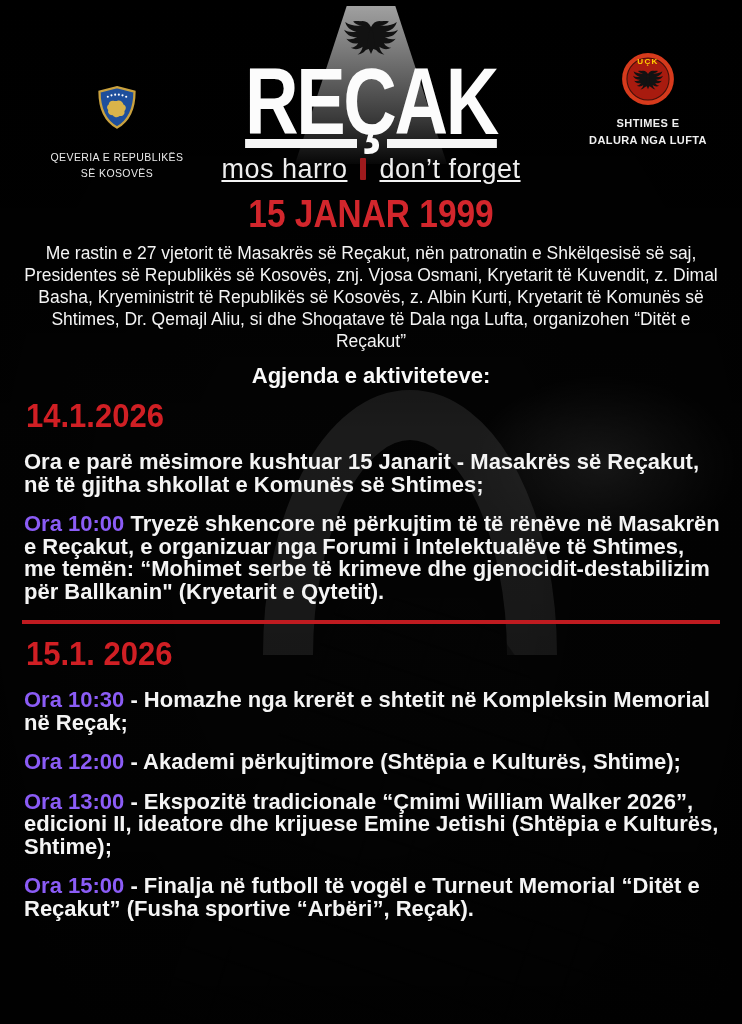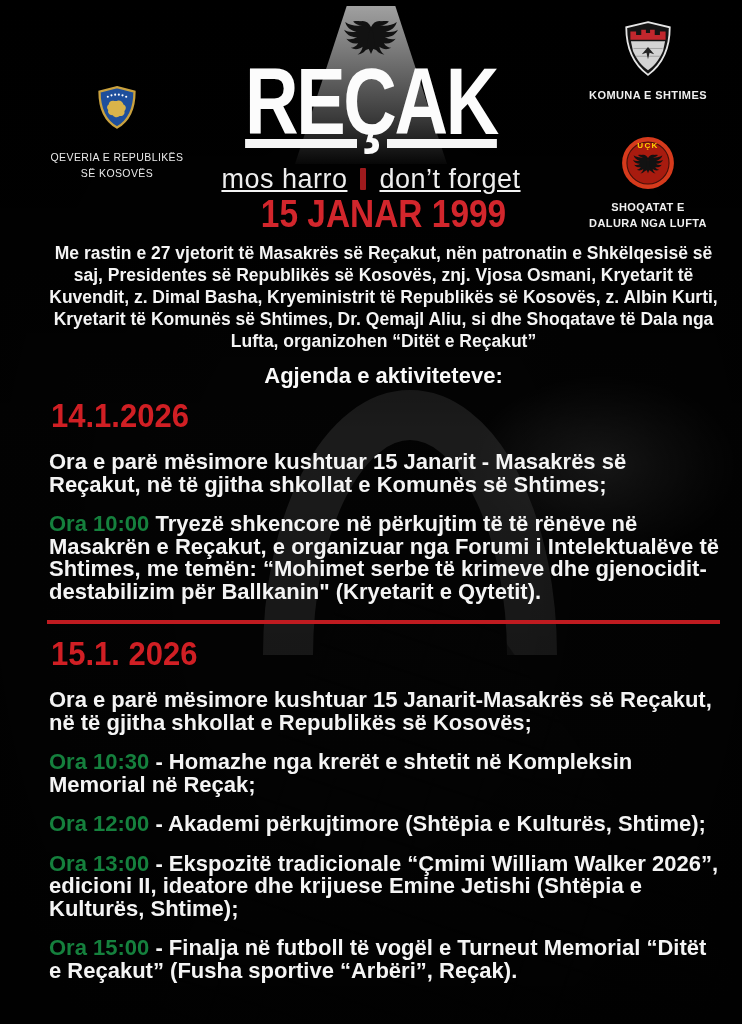--- a/index.html
+++ b/index.html
@@ -30,39 +30,39 @@
   .hdr { position:absolute; inset:0 0 auto 0; height:205px; z-index:2; }
   .gov { position:absolute; left:32px; top:84px; width:170px; text-align:center; }
   .gov-cap { margin-top:7px; font-size:10.5px; font-weight:normal; letter-spacing:.4px; line-height:1.55; color:#e9e9e9; }
   .brand { position:absolute; left:0; right:0; top:0; text-align:center;text-decoration:underline; }
   .stone { position:absolute; left:50%; top:6px; transform:translateX(-50%);
     width:152px; height:158px; clip-path:polygon(34% 0, 66% 0, 100% 100%, 0 100%);
     background:linear-gradient(180deg, #a0a0a0 0%, #7a7a7a 28%, #3c3c3c 70%, rgba(25,25,25,.25) 100%); }
   .eagle-top { position:absolute; left:50%; top:13px; transform:translateX(-50%); width:56px; height:46px; }
   .brand-title { position:relative; margin:57px 0 0; font-size:95px; line-height:88px;
     font-weight:bold; letter-spacing:-3px; transform:scaleX(.78); color:#fcfcfc; }
-  .brand-sub { position:relative; margin-top:19px; font-size:27px; letter-spacing:.5px; color:#eeeeee; }
+  .brand-sub { position:relative; margin-top:9px; font-size:27px; letter-spacing:.5px; color:#eeeeee; }
   .sub-sep { display:inline-block; width:6px; height:22px; margin:0 13px; vertical-align:-2px;
     background:#9e1a1d; border-radius:1px; }
   .rlogos { position:absolute; right:18px; top:20px; width:152px; text-align:center; }
   .cap11 { font-size:11px; font-weight:bold; letter-spacing:.4px; line-height:1.5; color:#f0f0f0; }
   .mt6 { margin-top:5px; } .uck-block { margin-top:32px; }
   
-  .content { position:relative; z-index:1; padding-top:193px;padding-left:25px; }
+  .content { position:relative; z-index:1; padding-top:193px; }
   .date-title { margin:0; text-align:center; font-size:38px; line-height:42px;
     font-weight:bold; letter-spacing:0; transform:scaleX(.88); color:#d2262c; }
-  .intro { margin:7px 20px 0; text-align:center; font-weight:bold;
+  .intro { margin:7px 20px 0; text-align:center; font-weight:normal;
     font-size:17.5px; line-height:22px; color:#f4f4f4; }
   .agenda { margin:11px 0 8px; text-align:center; font-size:22px; line-height:26px; font-weight:bold; color:#fafafa; }
   .day-date { margin:2px 0 0 26px; font-size:33px; line-height:37px; font-weight:bold;
     color:#d01f24; transform:scaleX(.94); transform-origin:left center; }
   .day2 .day-date { margin-top:11px; }
   .item { margin:17px 22px 0 24px; font-weight:bold; font-size:22px; line-height:22.5px;
     white-space:pre-wrap; color:#f4f4f4; }
-  .time { color:#15803d; }
+  .time { color:#8b5cf6; }
   .divider { margin:17px 22px 0; border:0; border-top:4px solid #bf1b20; }
 </style>
 </head>
 <body>
 
 <svg width="0" height="0" style="position:absolute" aria-hidden="true">
   <defs>
     <g id="eagle-half">
       <path d="M49 26 C42 16 30 11 18 14 C22 19 28 21 34 21 C24 23 12 21 4 15 C6 24 14 31 24 32 C16 34 8 33 2 29 C6 38 15 43 25 42 C19 46 12 47 6 45 C11 52 19 55 27 53 C24 58 19 61 14 61 C21 65 29 64 35 59 C34 65 31 70 26 73 C34 72 41 67 44 59 L49 46 Z"></path>
       <path d="M50 24 C46 15 38 11 30 14 C32 19 38 22 43 22 C45 25 47 28 50 31 Z"></path>
@@ -110,40 +110,29 @@
       <svg class="eagle-top" viewBox="0 0 100 80">
         <use href="#alb-eagle"></use>
       </svg>
       <h1 class="brand-title">REÇAK</h1>
       <div class="brand-sub">
         <span>mos harro</span><span class="sub-sep"></span><span>don’t forget</span>
       </div>
     </div>
 
     <div class="rlogos">
-      <div>
-        <svg width="52" height="58" viewBox="0 0 100 112">
-          <path d="M50 4 L92 14 C92 50 80 84 50 106 C20 84 8 50 8 14 Z" fill="#141414" stroke="#e6e6e6" stroke-width="3.5"></path>
-          <path d="M16 38 L16 22 L27 22 L27 29 L37 29 L37 19 L46 19 L46 25 L54 25 L54 19 L63 19 L63 29 L73 29 L73 22 L84 22 L84 38 Z" fill="#c1272d"></path>
-          <path d="M17 41 L83 41 L79 60 C71 78 62 89 50 97 C38 89 29 78 21 60 Z" fill="#d4d4d4"></path>
-          <line x1="22" y1="55" x2="78" y2="55" stroke="#a5a5a5" stroke-width="2"></line>
-          <line x1="27" y1="70" x2="73" y2="70" stroke="#a5a5a5" stroke-width="2"></line>
-          <path d="M50 52 L62 66 L53 63 L50 76 L47 63 L38 66 Z" fill="#232323"></path>
-        </svg>
-        <div class="cap11 mt6">KOMUNA E SHTIMES</div>
-      </div>
       <div class="uck-block">
         <svg width="54" height="54" viewBox="0 0 100 100">
           <circle cx="50" cy="50" r="48" fill="#d63a1c"></circle>
           <circle cx="50" cy="50" r="39" fill="#a81b0f" stroke="#43100a" stroke-width="2"></circle>
           <text x="50" y="23" text-anchor="middle" font-size="15" font-weight="bold" letter-spacing="2.5" fill="#ffd200">UÇK</text>
           <use href="#alb-eagle" transform="translate(21,27) scale(0.58)"></use>
         </svg>
         <div class="cap11 mt6">
-          <div>SHOQATAT E</div>
+          <div>SHTIMES E</div>
           <div>DALURA NGA LUFTA</div>
         </div>
       </div>
     </div>
   </header>
 
   <main class="content">
     <h2 class="date-title">15 JANAR 1999</h2>
 
     <p class="intro">Me rastin e 27 vjetorit të Masakrës së Reçakut, nën patronatin e Shkëlqesisë së saj, Presidentes së Republikës së Kosovës, znj. Vjosa Osmani, Kryetarit të Kuvendit, z. Dimal Basha, Kryeministrit të Republikës së Kosovës, z. Albin Kurti, Kryetarit të Komunës së Shtimes, Dr. Qemajl Aliu, si dhe Shoqatave të Dala nga Lufta, organizohen “Ditët e Reçakut”</p>
@@ -153,20 +142,19 @@
     <section class="day1">
       <div class="day-date">14.1.2026</div>
       <p class="item"><span class="time"></span><span>Ora e parë mësimore kushtuar 15 Janarit - Masakrës së Reçakut, në të gjitha shkollat e Komunës së Shtimes;</span></p>
       <p class="item"><span class="time">Ora 10:00</span><span> Tryezë shkencore në përkujtim të të rënëve në Masakrën e Reçakut, e organizuar nga Forumi i Intelektualëve të Shtimes, me temën: “Mohimet serbe të krimeve dhe gjenocidit-destabilizim për Ballkanin" (Kryetarit e Qytetit).</span></p>
     </section>
 
     <hr class="divider">
 
     <section class="day2">
       <div class="day-date">15.1. 2026</div>
-      <p class="item"><span class="time"></span><span>Ora e parë mësimore kushtuar 15 Janarit-Masakrës së Reçakut, në të gjitha shkollat e Republikës së Kosovës;</span></p>
       <p class="item"><span class="time">Ora 10:30</span><span> - Homazhe nga krerët e shtetit në Kompleksin Memorial në Reçak;</span></p>
       <p class="item"><span class="time">Ora 12:00</span><span> - Akademi përkujtimore (Shtëpia e Kulturës, Shtime);</span></p>
       <p class="item"><span class="time">Ora 13:00</span><span> - Ekspozitë tradicionale “Çmimi William Walker 2026”, edicioni II, ideatore dhe krijuese Emine Jetishi (Shtëpia e Kulturës, Shtime);</span></p>
       <p class="item"><span class="time">Ora 15:00</span><span> - Finalja në futboll të vogël e Turneut Memorial “Ditët e Reçakut” (Fusha sportive “Arbëri”, Reçak).</span></p>
     </section>
   </main>
 </div>
 
 </body></html>

